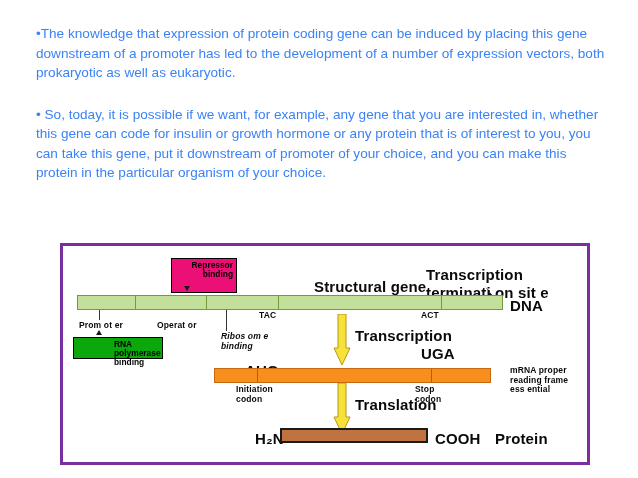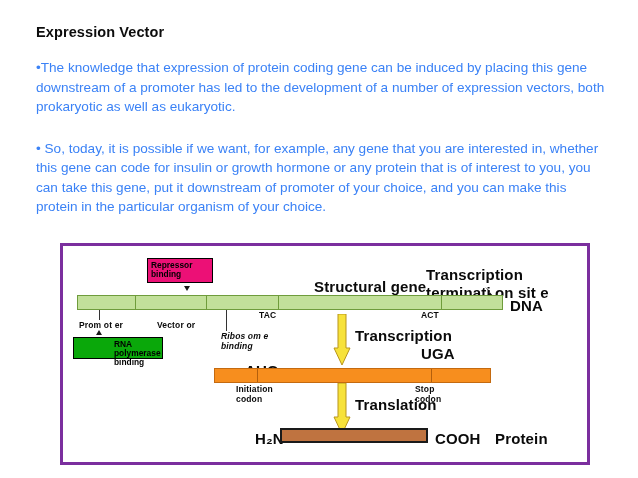--- a/index.html
+++ b/index.html
@@ -148,29 +148,28 @@
 
   .term-pointer {
     position: absolute;
   }
   .term-pointer svg { display: block; }
 </style>
 </head>
 <body>
 
 <div class="slide-text">
-  <div class="slide-title">Expression Vector</div>
   <p class="para p1">•The knowledge that expression of protein coding gene can be induced by placing this gene downstream of a promoter has led to the development of a number of expression vectors, both prokaryotic as well as eukaryotic.</p>
   <p class="para p2">• So, today, it is possible if we want, for example, any gene that you are interested in, whether this gene can code for insulin or growth hormone or any protein that is of interest to you, you can take this gene, put it downstream of promoter of your choice, and you can make this protein in the particular organism of your choice.</p>
 </div>
 
 <div class="diagram-frame">
   <div class="diagram-inner">
 
-    <div class="tag-box tag-repressor" style="left:84px; top:12px; width:66px; height:25px;">Repressor
+    <div class="tag-box tag-repressor" style="left:108px; top:12px; width:66px; height:35px;text-align:right;">Repressor
 binding</div>
     <div class="down-arrow-small" style="left:121px; top:40px;"></div>
 
     <div class="dg-label big" style="left:251px; top:32px;">Structural gene</div>
 
     <div class="dg-label big" style="left:363px; top:20px;">Transcription
 terminati on sit e</div>
     <div class="term-pointer" style="left:421px; top:40px;">
       <svg width="14" height="14" viewBox="0 0 14 14">
         <polygon points="1,1 11,12 4,11 6,5" fill="#111111"></polygon>
@@ -182,21 +181,21 @@
       <div class="seg-div" style="left:128px; top:0; height:13px;"></div>
       <div class="seg-div" style="left:200px; top:0; height:13px;"></div>
       <div class="seg-div" style="left:363px; top:0; height:13px;"></div>
     </div>
 
     <div class="dg-label big" style="left:447px; top:51px;">DNA</div>
 
     <div class="tick" style="left:36px; top:64px; height:10px;"></div>
     <div class="dg-label" style="left:16px; top:75px;">Prom ot er</div>
 
-    <div class="dg-label" style="left:94px; top:75px;">Vector or</div>
+    <div class="dg-label" style="left:94px; top:75px;">Operat or</div>
 
     <div class="tick" style="left:163px; top:64px; height:21px;"></div>
     <div class="dg-label" style="left:158px; top:86px;font-style:italic;">Ribos om e
 binding</div>
 
     <div class="dg-label" style="left:196px; top:65px;">TAC</div>
 
     <div class="dg-label" style="left:358px; top:65px;">ACT</div>
 
     <div class="up-arrow" style="left:33px; top:84px;"></div>
@@ -211,20 +210,23 @@
     <div class="dg-label big" style="left:292px; top:81px;">Transcription</div>
 
     <div class="dg-label big" style="left:182px; top:116px;">AUG</div>
     <div class="dg-label big" style="left:358px; top:99px;">UGA</div>
 
     <div class="bar bar-mrna" style="left:151px; top:122px; width:277px;">
       <div class="seg-div-orange" style="left:42px; top:0; height:13px;"></div>
       <div class="seg-div-orange" style="left:216px; top:0; height:13px;"></div>
     </div>
 
+    <div class="dg-label" style="left:447px; top:120px;">mRNA proper
+reading frame
+ess ential</div>
 
     <div class="dg-label" style="left:173px; top:139px;">Initiation
 codon</div>
     <div class="dg-label" style="left:352px; top:139px;">Stop
 codon</div>
 
     <div class="big-arrow" style="left:270px; top:137px; height:52px;">
       <svg width="18" height="52" viewBox="0 0 18 52">
         <polygon points="5,0 13,0 13,34 17,34 9,51 1,34 5,34" fill="#f7e23a" stroke="#b8951a" stroke-width="1"></polygon>
       </svg>

